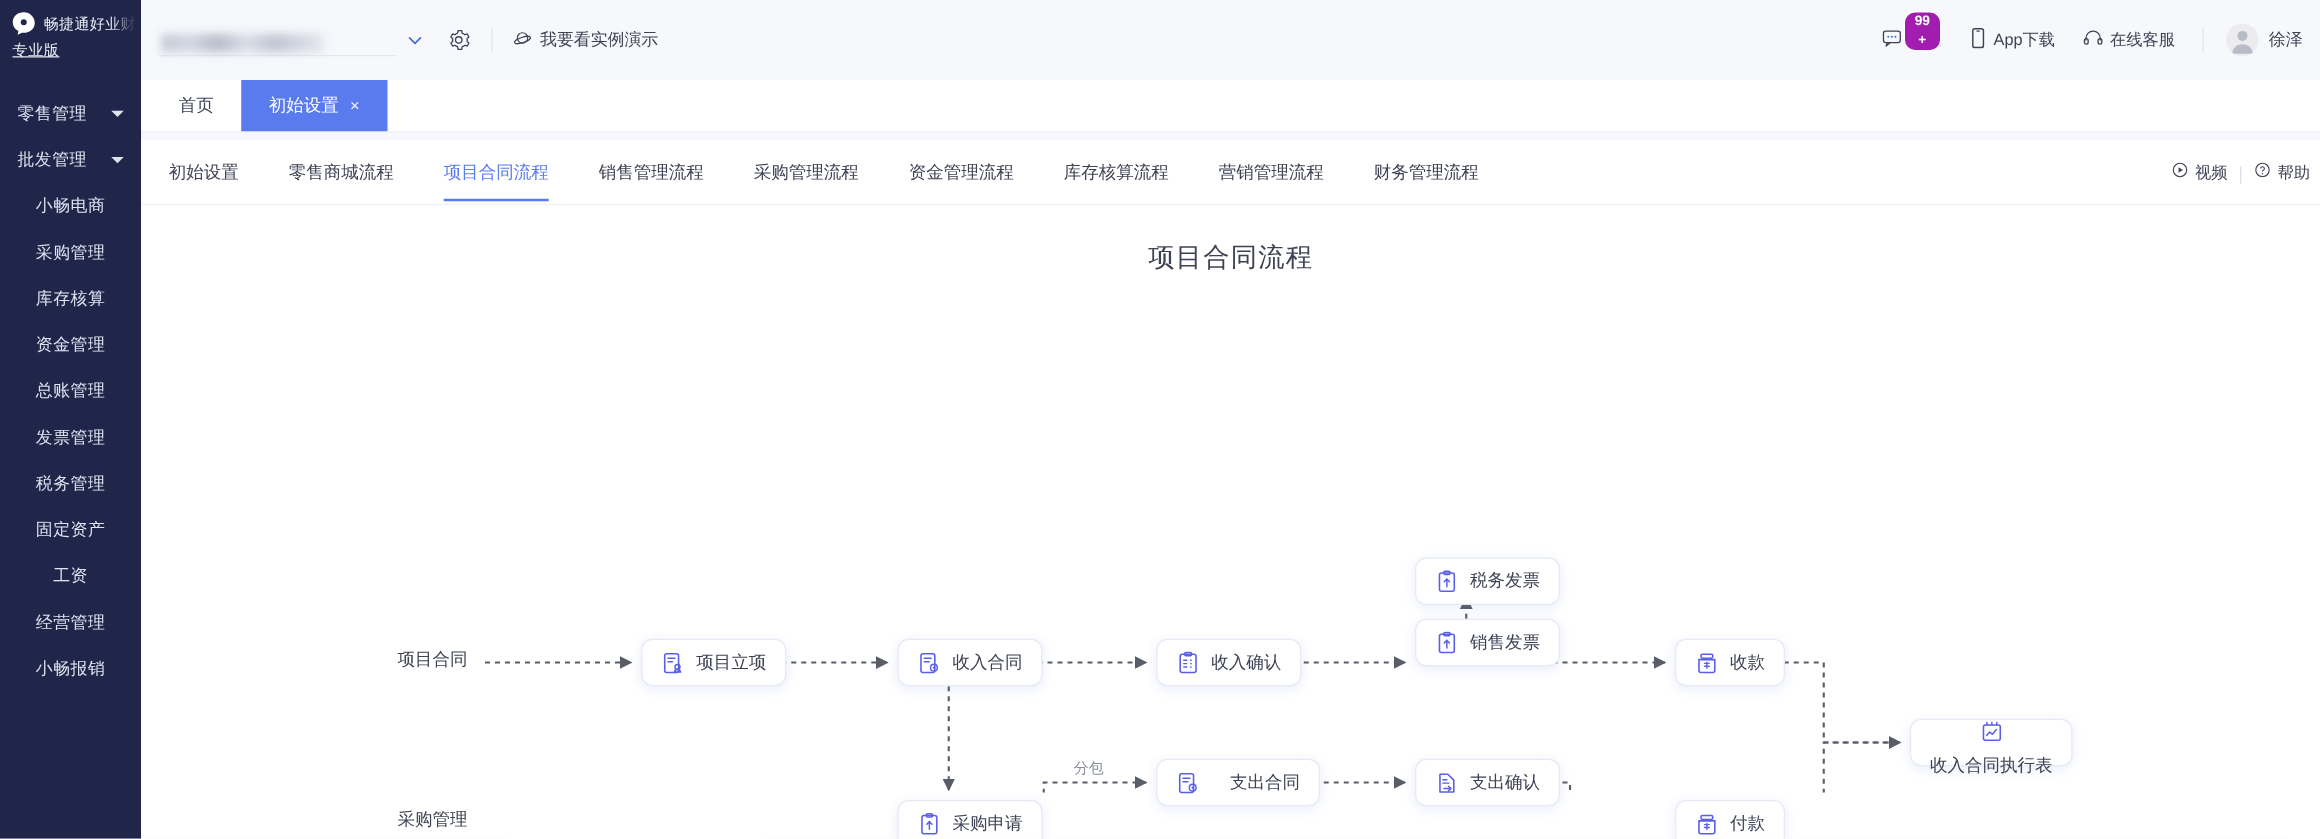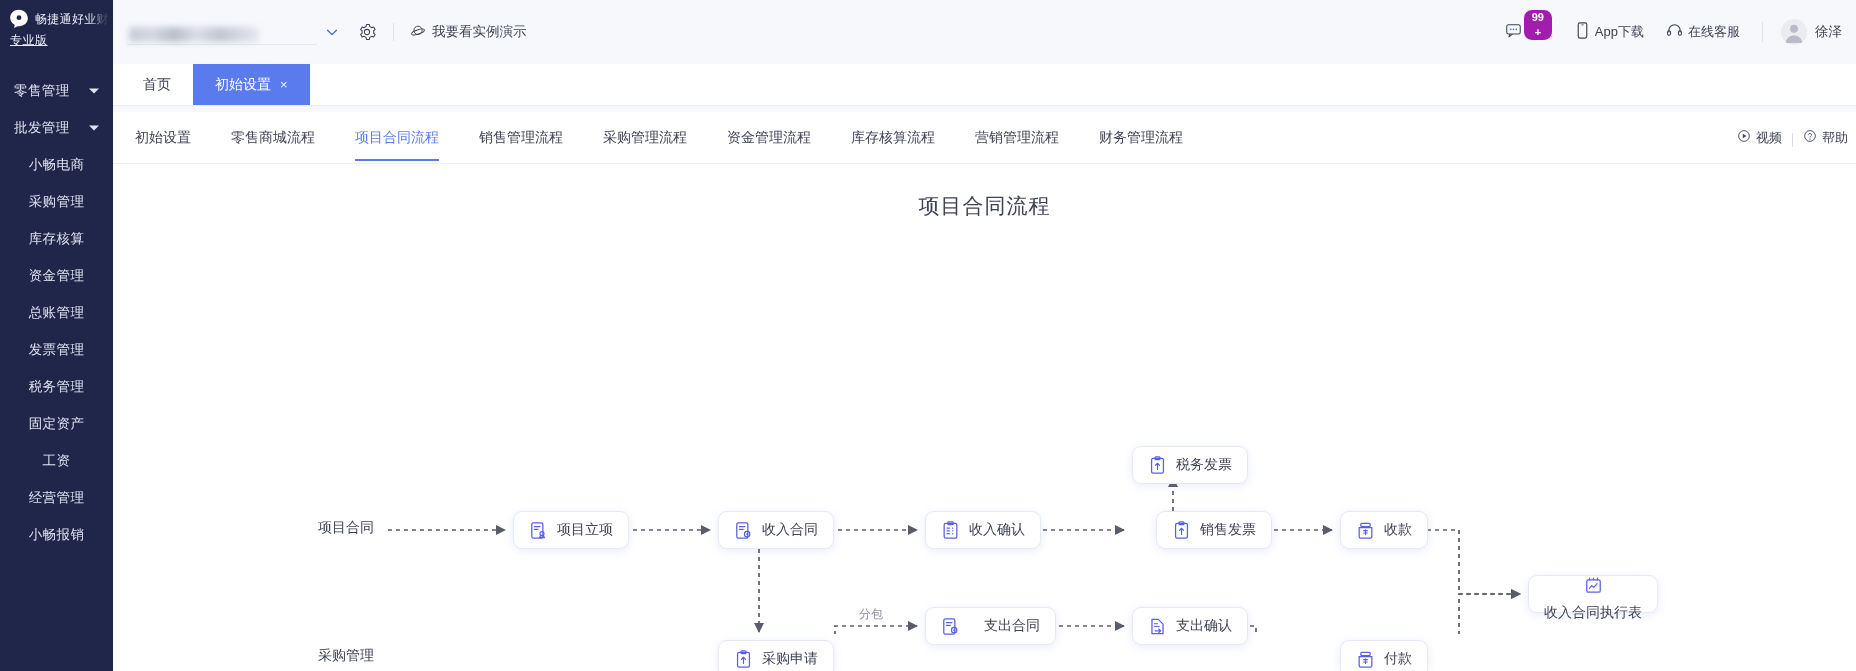--- a/index.html
+++ b/index.html
@@ -447,21 +447,21 @@
                 <rect x="8.5" y="1.2" width="7" height="3.4" rx="1.2" fill="none" stroke="#5a5fe8" stroke-width="1.5"></rect>
                 <path d="M7.6 9h3M7.6 12.5h3M7.6 16h3" stroke="#5a5fe8" stroke-width="1.5" stroke-linecap="round"></path>
                 <circle cx="14.8" cy="9" r=".9" fill="#5a5fe8"></circle>
                 <circle cx="14.8" cy="12.5" r=".9" fill="#5a5fe8"></circle>
                 <circle cx="14.8" cy="16" r=".9" fill="#5a5fe8"></circle>
               </svg>
           </span>
           <span>收入确认</span>
         </div>
 
-        <div class="node" style="left:1019px; top:347px;margin-left:24px;">
+        <div class="node" style="left:1019px; top:331px;">
           <span class="ic">
             <svg width="19" height="19" viewBox="0 0 24 24">
                 <rect x="4.5" y="3" width="15" height="18.5" rx="2" fill="none" stroke="#5a5fe8" stroke-width="1.6"></rect>
                 <rect x="8.8" y="1.2" width="6.4" height="3.4" rx="1.2" fill="none" stroke="#5a5fe8" stroke-width="1.5"></rect>
                 <path d="M12 17V9.5M12 9.2l-2.6 2.7M12 9.2l2.6 2.7" stroke="#5a5fe8" stroke-width="1.5" stroke-linecap="round" stroke-linejoin="round"></path>
               </svg>
           </span>
           <span>销售发票</span>
         </div>
 

